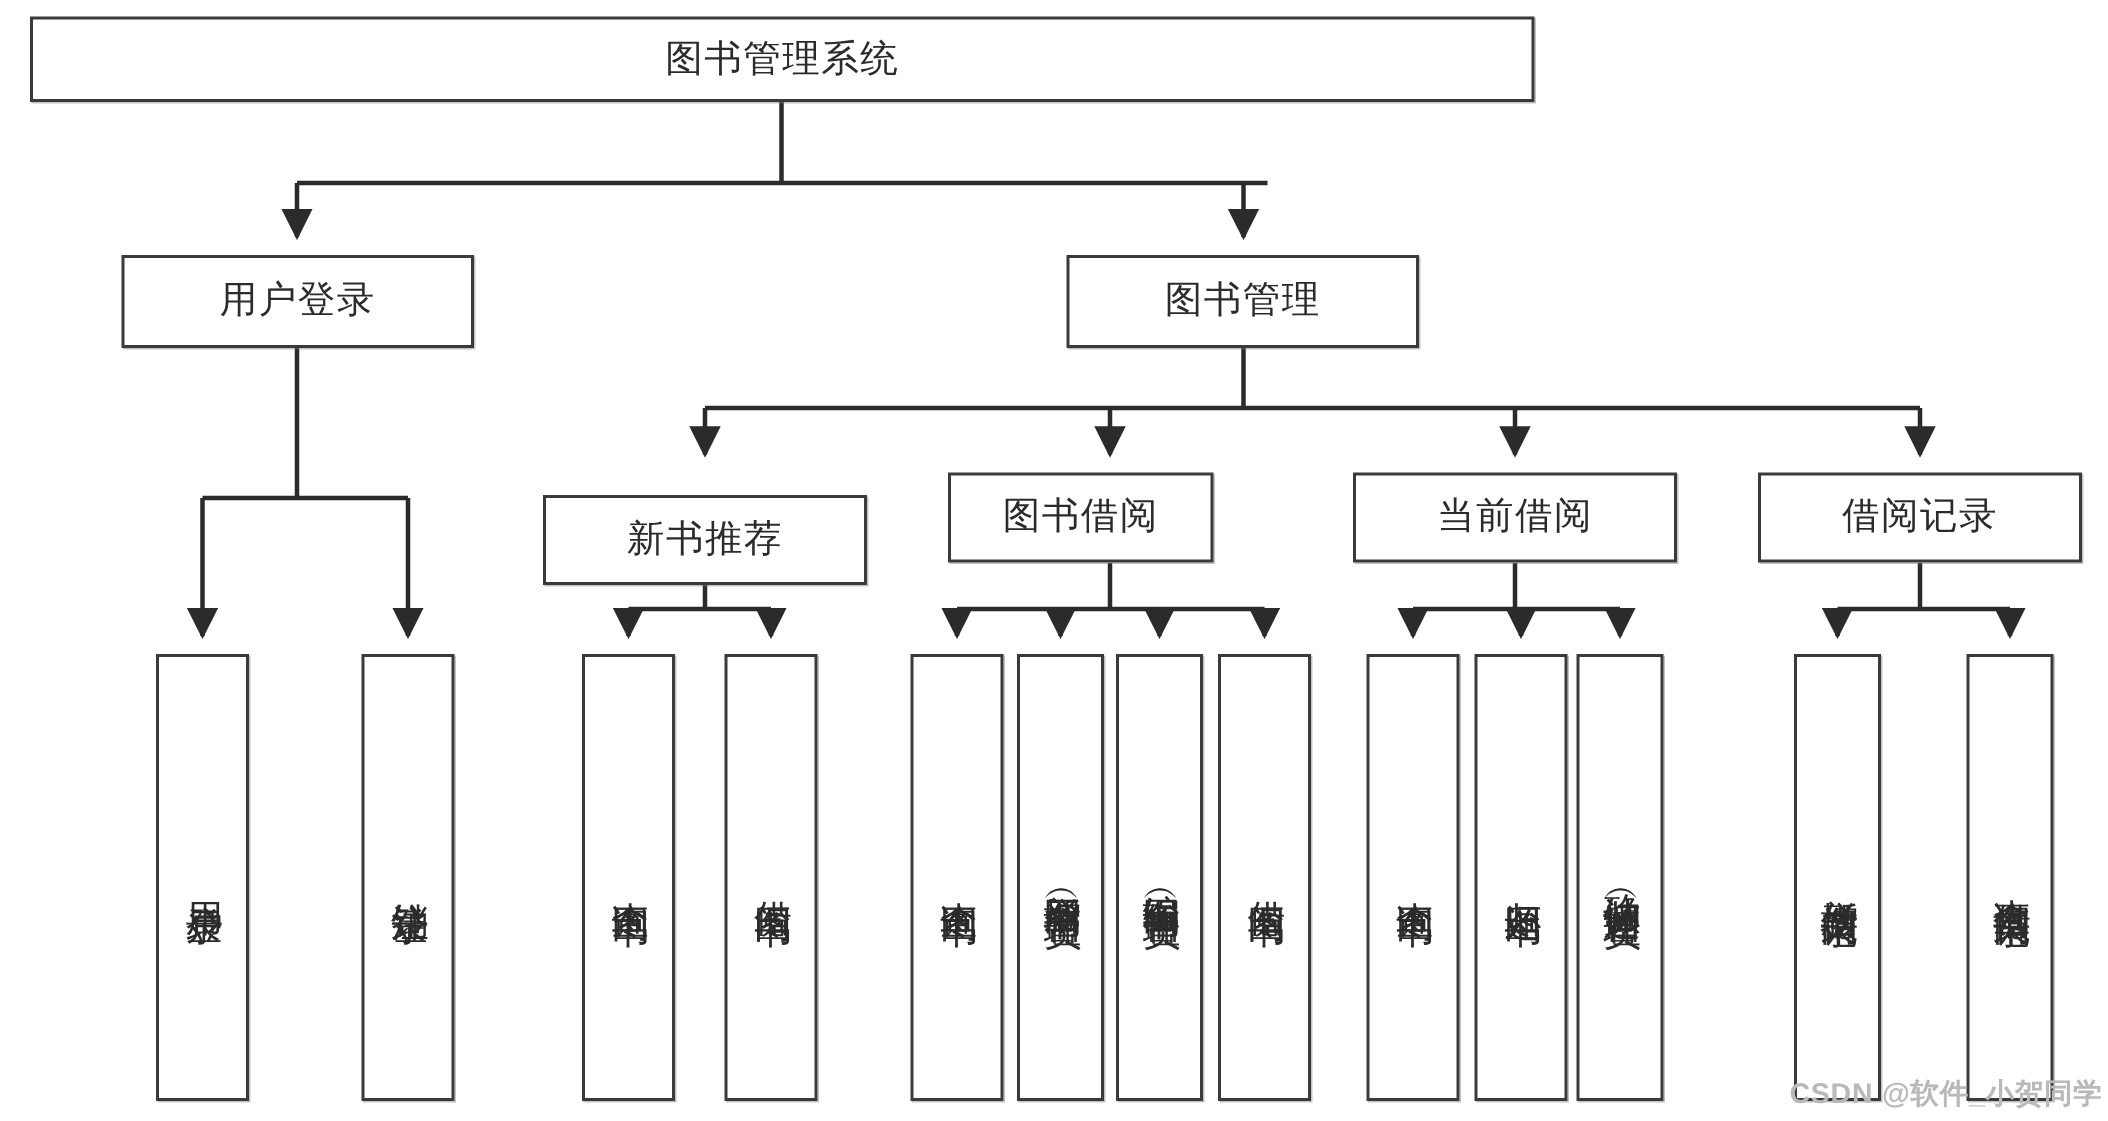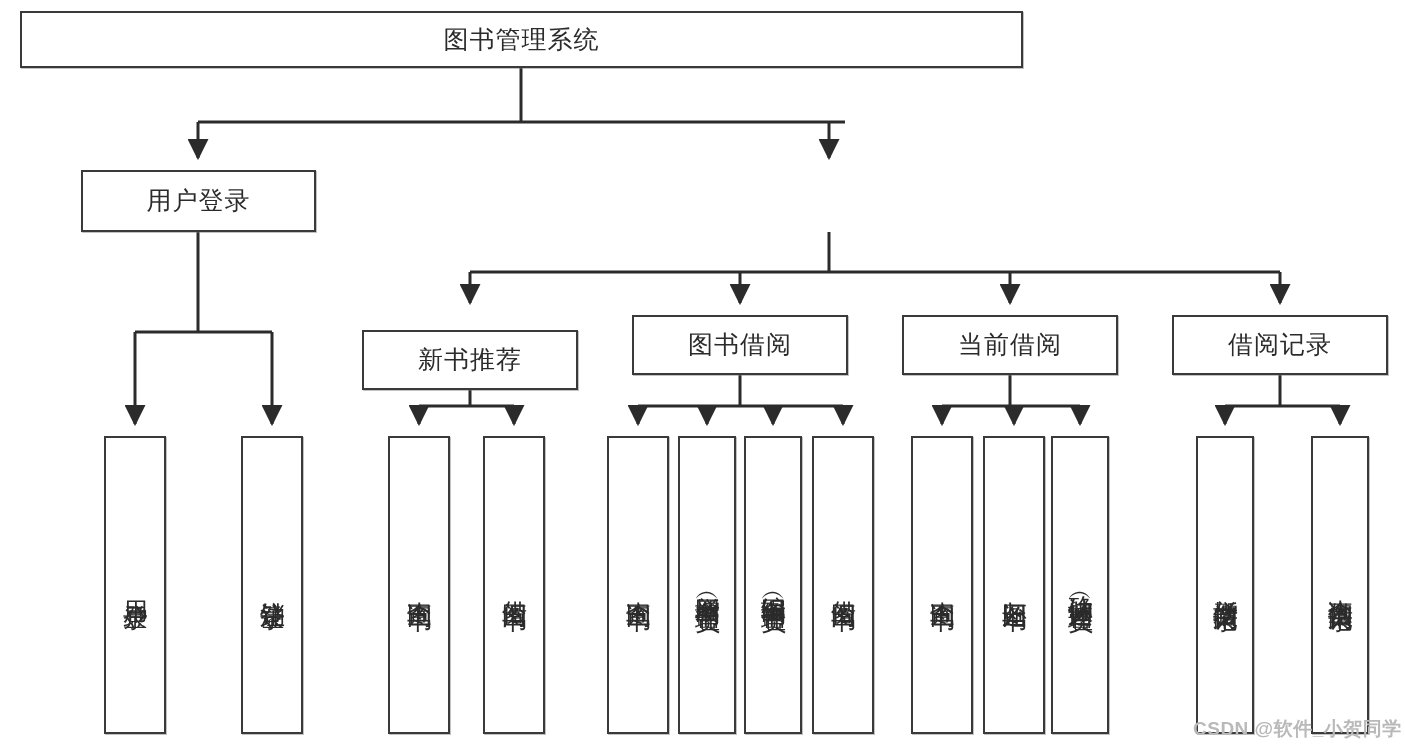--- a/index.html
+++ b/index.html
@@ -139,25 +139,28 @@
     </g>
   </svg>
 
   <div class="node horiz" id="node-root" style="left: 20px; top: 11px; width: 1003px; height: 57px;">
     <span class="node-label">图书管理系统</span>
   </div>
 
   <div class="node horiz" id="node-l2-0" style="left: 81px; top: 170px; width: 235px; height: 62px;">
     <span class="node-label">用户登录</span>
   </div>
+  <div class="node horiz" id="node-l2-1" style="left: 711px; top: 170px; width: 235px; height: 62px;">
+    <span class="node-label">图书管理</span>
+  </div>
 
   <div class="node horiz" id="node-l3-0" style="left: 362px; top: 330px; width: 216px; height: 60px;">
     <span class="node-label">新书推荐</span>
   </div>
-  <div class="node horiz" id="node-l3-1" style="left: 632px; top: 315px; width: 216px; height: 60px;">
+  <div class="node horiz" id="node-l3-1" style="left: 632px; top: 315px; width: 177px; height: 60px;">
     <span class="node-label">图书借阅</span>
   </div>
   <div class="node horiz" id="node-l3-2" style="left: 902px; top: 315px; width: 216px; height: 60px;">
     <span class="node-label">当前借阅</span>
   </div>
   <div class="node horiz" id="node-l3-3" style="left: 1172px; top: 315px; width: 216px; height: 60px;">
     <span class="node-label">借阅记录</span>
   </div>
 
   <div class="node vert" id="node-leaf-0" style="left: 104px; top: 436px; width: 62px; height: 298px;">

